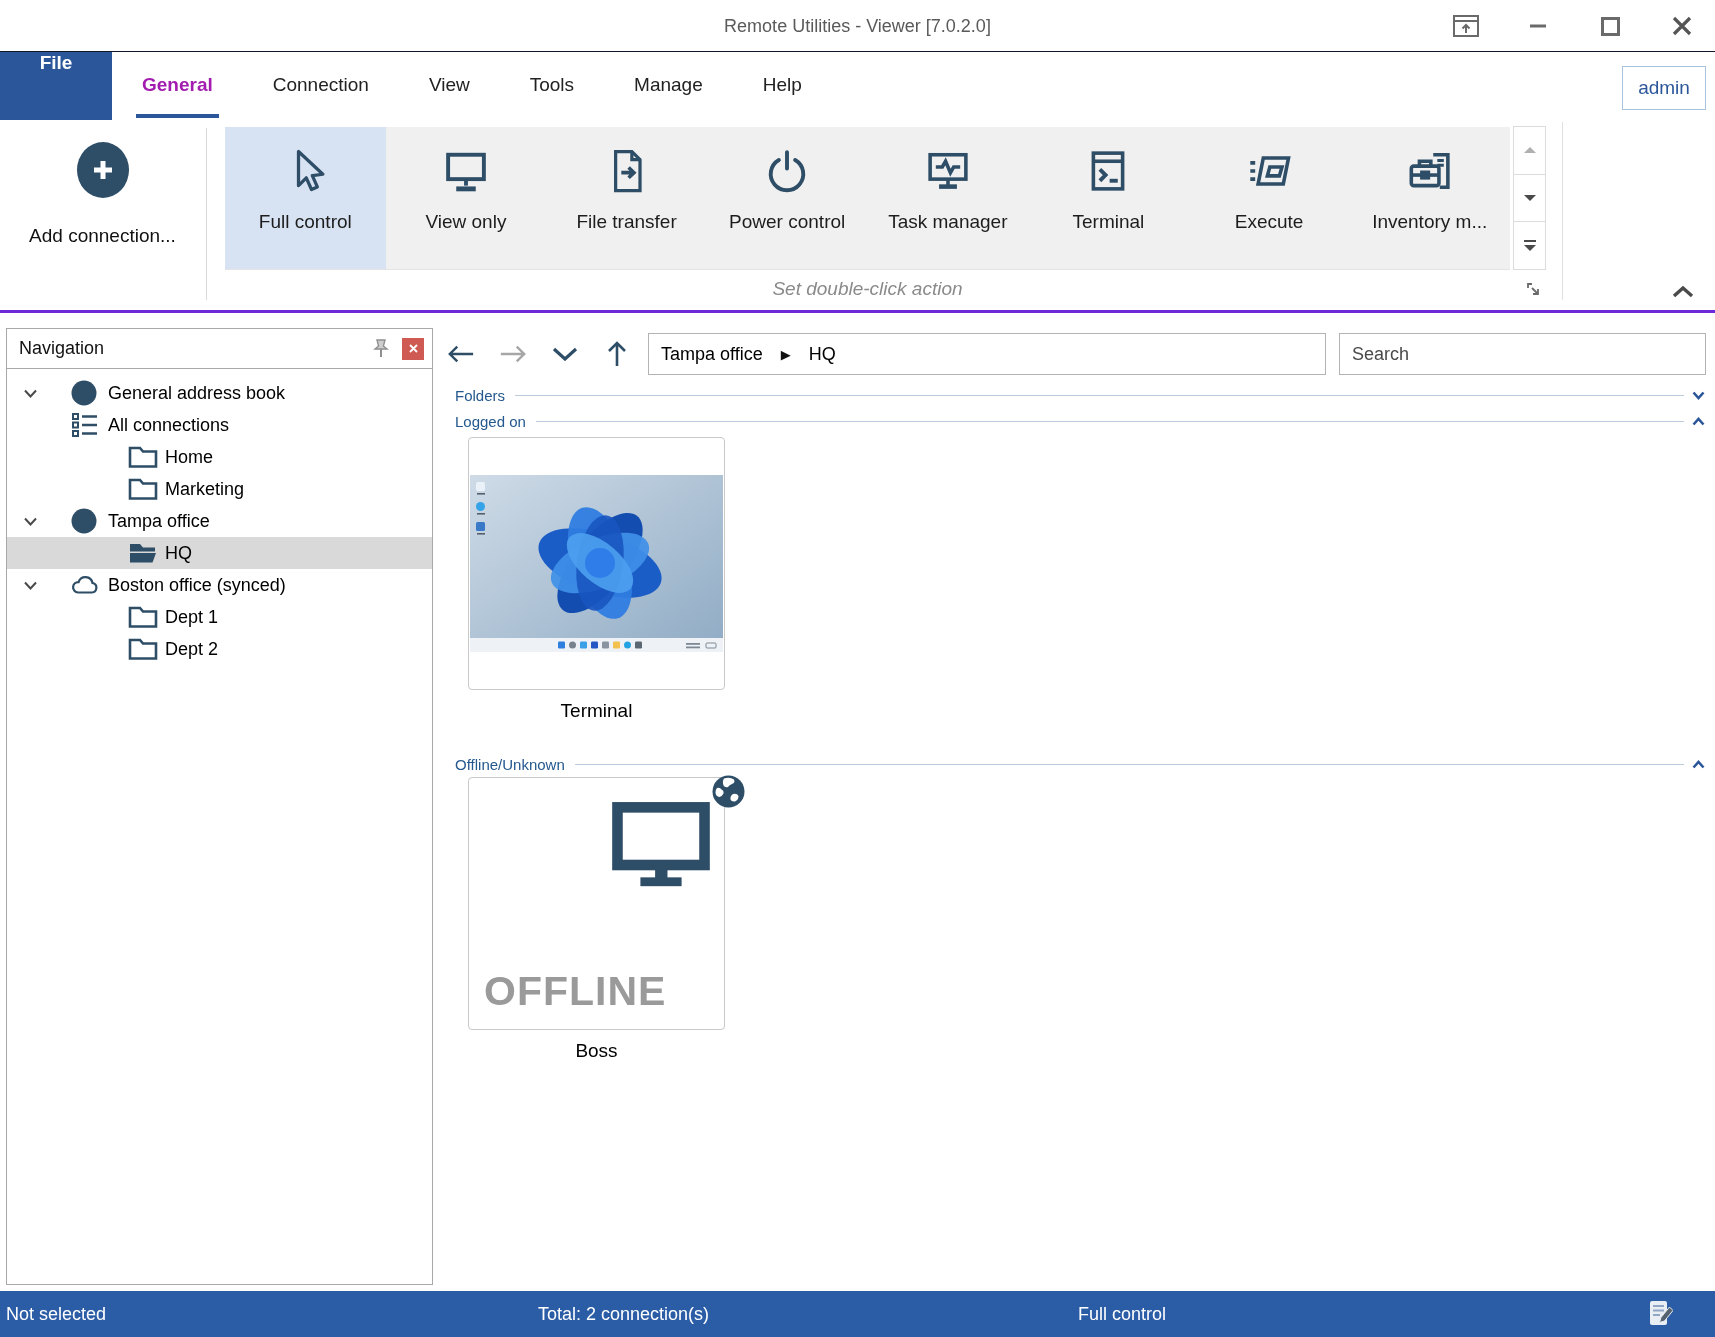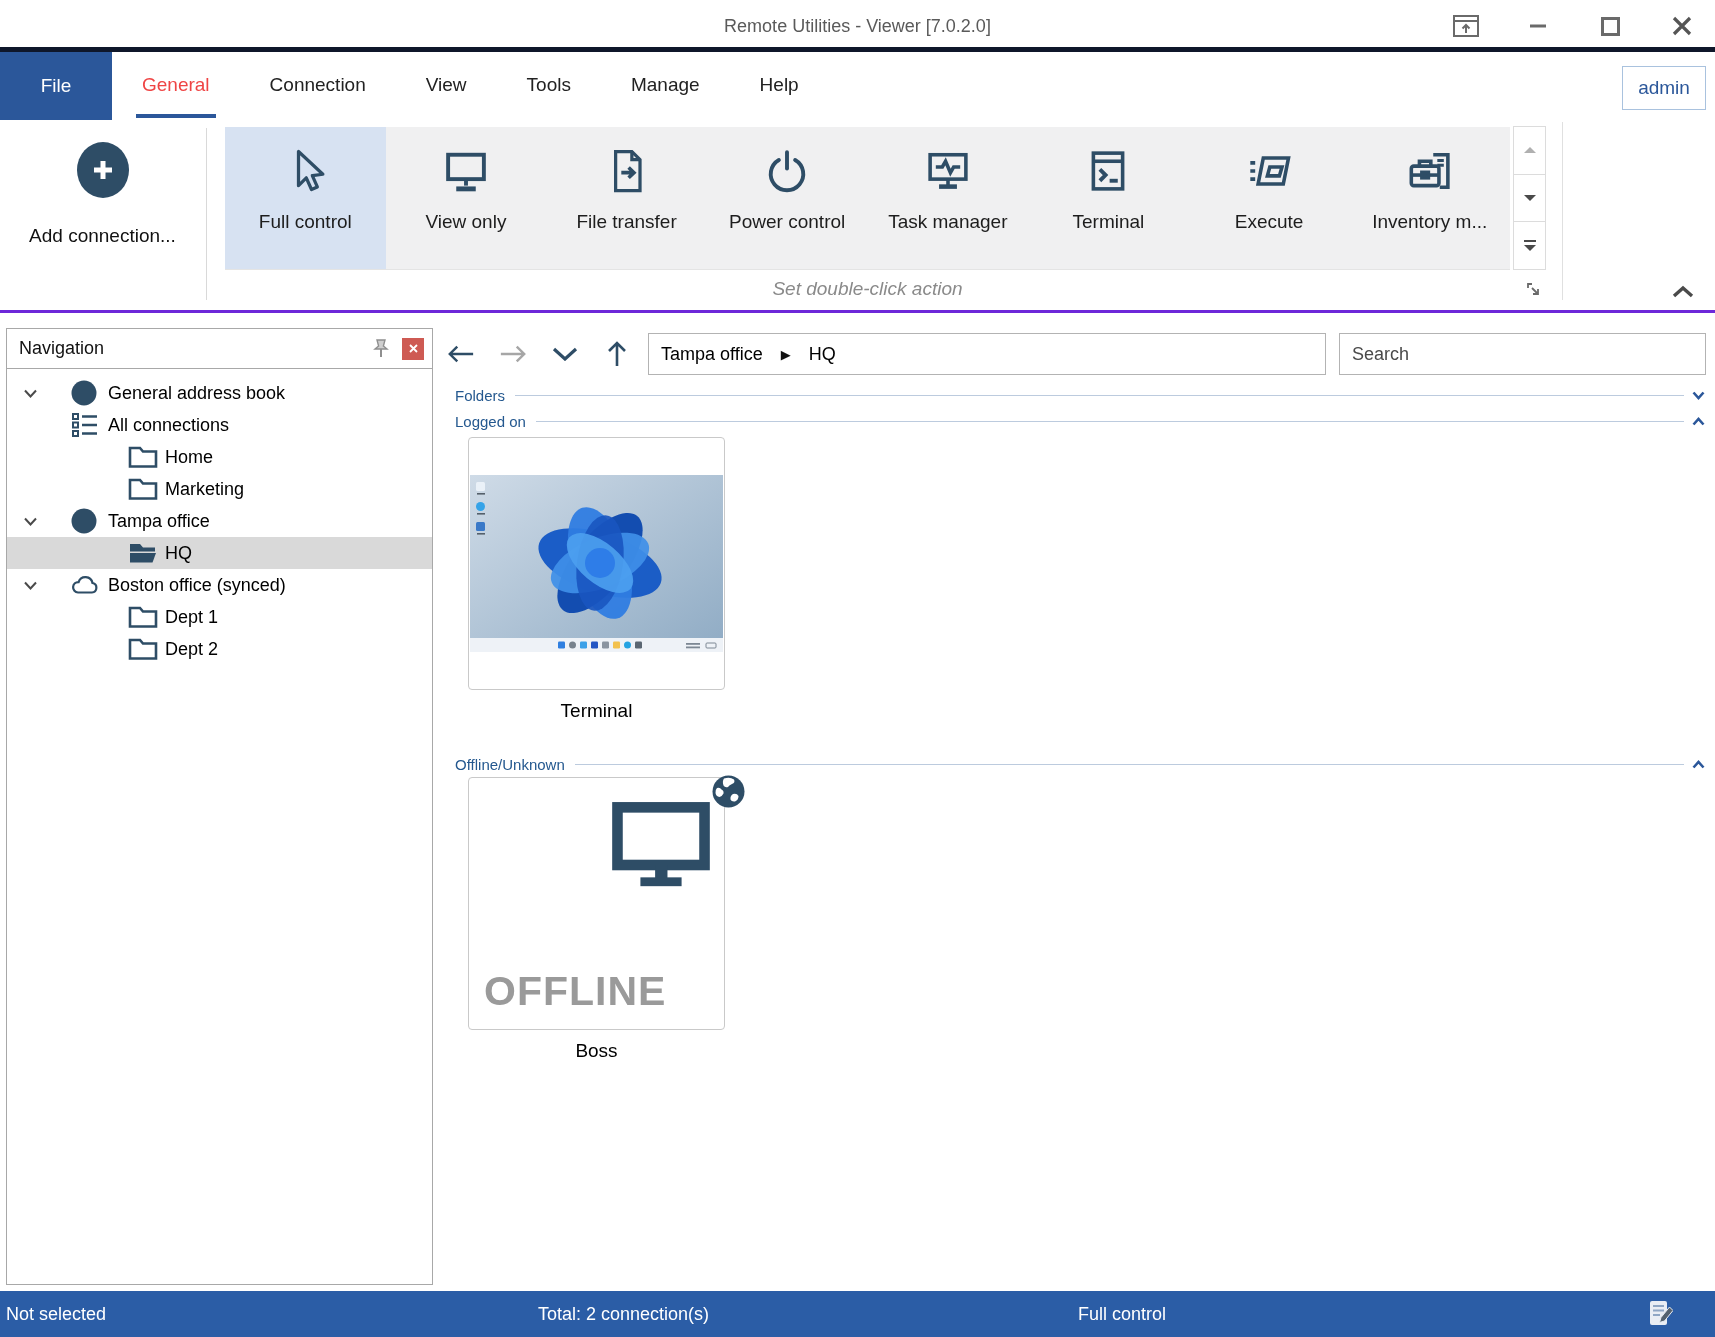--- a/index.html
+++ b/index.html
@@ -4,31 +4,31 @@
 <style>
   * { margin:0; padding:0; box-sizing:border-box; }
   html,body { background:#fff; }
   .app {
     position:relative; width:1715px; height:1337px; overflow:hidden;
     font-family:"Liberation Sans", sans-serif; background:#fff; color:#1a1a1a;
   }
   svg { display:block; }
 
   
-  .titlebar { position:absolute; left:0; top:0; width:100%; height:52px; background:#fff; border-bottom:5px solid #0f172a; }
+  .titlebar { position:absolute; left:0; top:0; width:100%; height:52px; background:#fff; border-bottom:1px solid #0f172a; }
   .title { position:absolute; left:0; right:0; top:0; height:52px; line-height:52px; text-align:center; font-size:18px; color:#5a5a5a; }
   .win-controls { position:absolute; right:18px; top:0; height:52px; display:flex; align-items:center; gap:42px; }
   .win-btn { width:30px; height:30px; display:flex; align-items:center; justify-content:center; cursor:default; }
 
   
   .menubar { position:absolute; left:0; top:52px; width:100%; height:68px; background:#fff; }
-  .file-tab { position:absolute; left:0; top:0; width:112px; height:68px; background:#2b579a; color:#fff; font-size:19px; display:flex; align-items:center; justify-content:center; }
+  .file-tab { position:absolute; left:0; top:0; width:112px; height:68px; background:#2b579a; color:#fff; font-size:19px; display:flex; justify-content:center;font-weight:bold; }
   .menu-items { position:absolute; left:112px; top:0; height:68px; display:flex; }
   .menu-item { position:relative; padding:0 30px; line-height:66px; font-size:19px; color:#222; }
-  .menu-item.active { color:#ef4444; font-weight:normal; }
+  .menu-item.active { color:#a21caf; font-weight:bold; }
   .menu-item.active::after { content:""; position:absolute; left:24px; right:24px; bottom:2px; height:4px; background:#2b579a; }
   .admin-btn { position:absolute; right:9px; top:14px; width:84px; height:44px; background:#fff; border:1px solid #a9c2de; color:#2b579a; font-size:19px; display:flex; align-items:center; justify-content:center; }
 
   
   .ribbon { position:absolute; left:0; top:120px; width:100%; height:193px; background:#fff; border-bottom:3px solid #6d28d9; }
   .add-conn { position:absolute; left:0; top:4px; width:205px; height:182px; display:flex; flex-direction:column; align-items:center; }
   .add-conn .circle { margin-top:18px; width:52px; height:56px; border-radius:50%; background:#2e4d66; display:flex; align-items:center; justify-content:center; }
   .add-conn .label { margin-top:22px; width:160px; text-align:center; font-size:19px; color:#111; line-height:31px; }
   .rib-sep1 { position:absolute; left:206px; top:8px; height:172px; width:1px; background:#d9d9d9; }
   .rib-sep2 { position:absolute; left:1562px; top:2px; height:178px; width:1px; background:#e0e0e0; }

